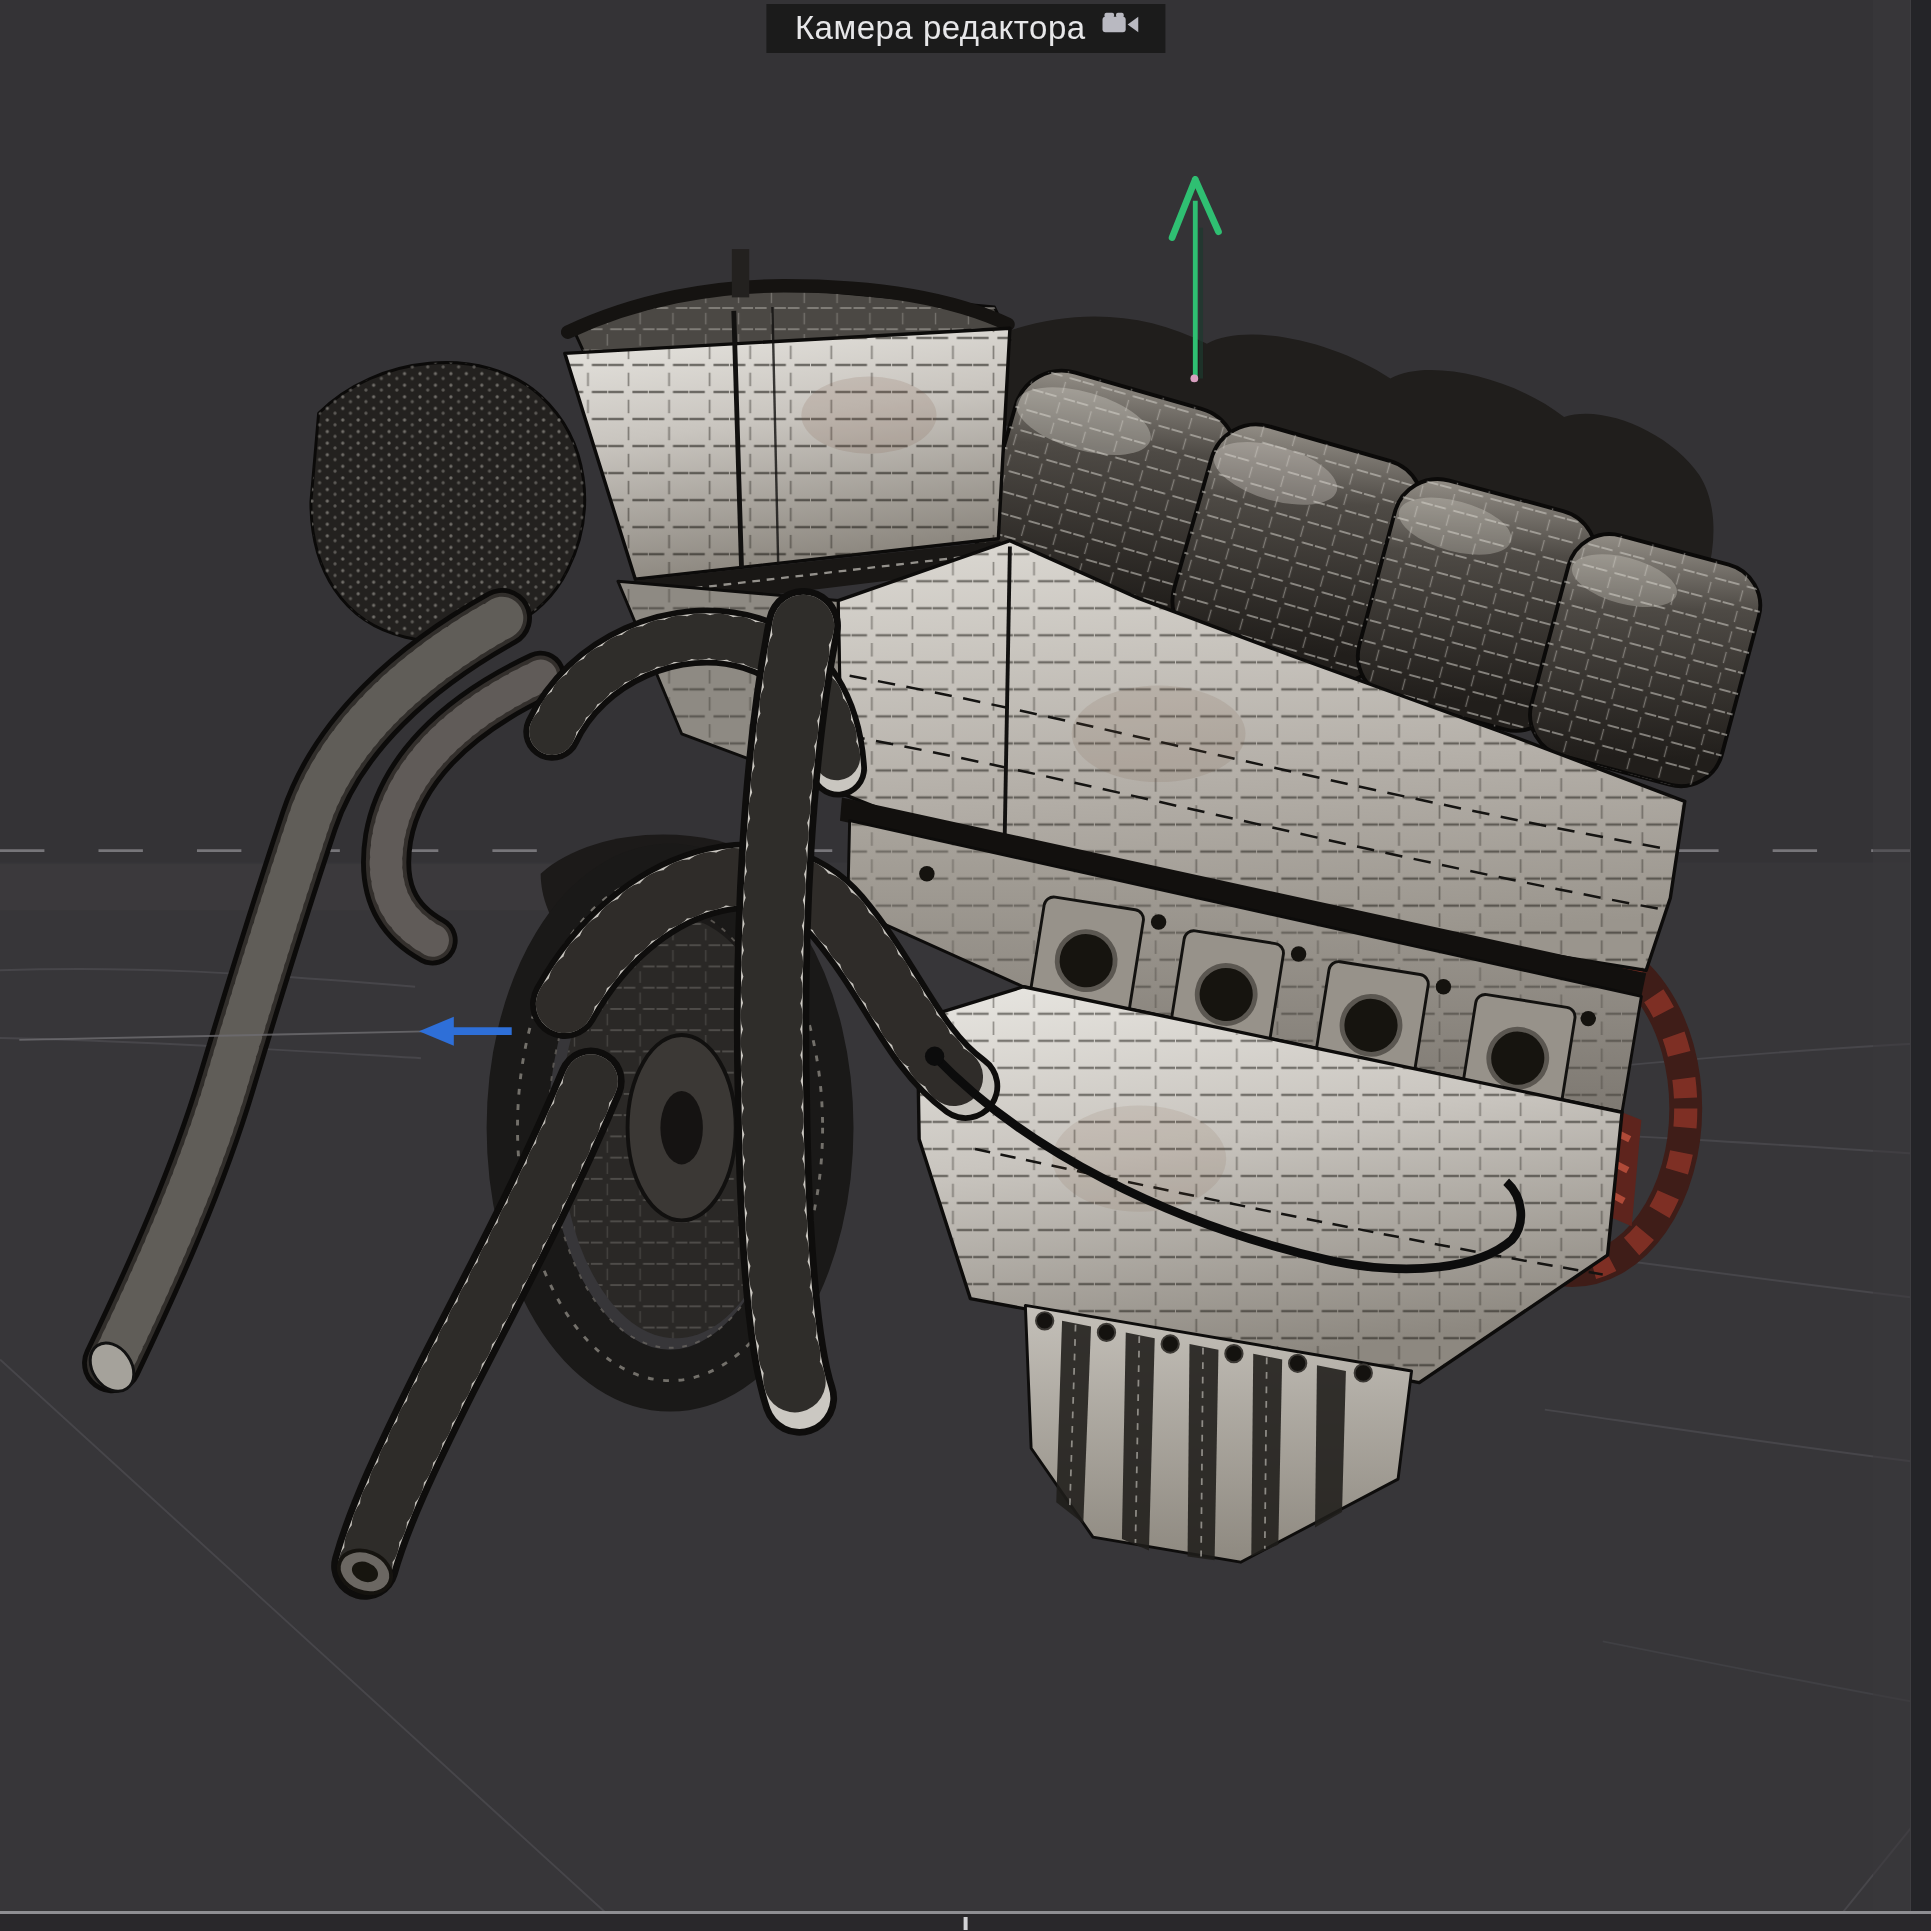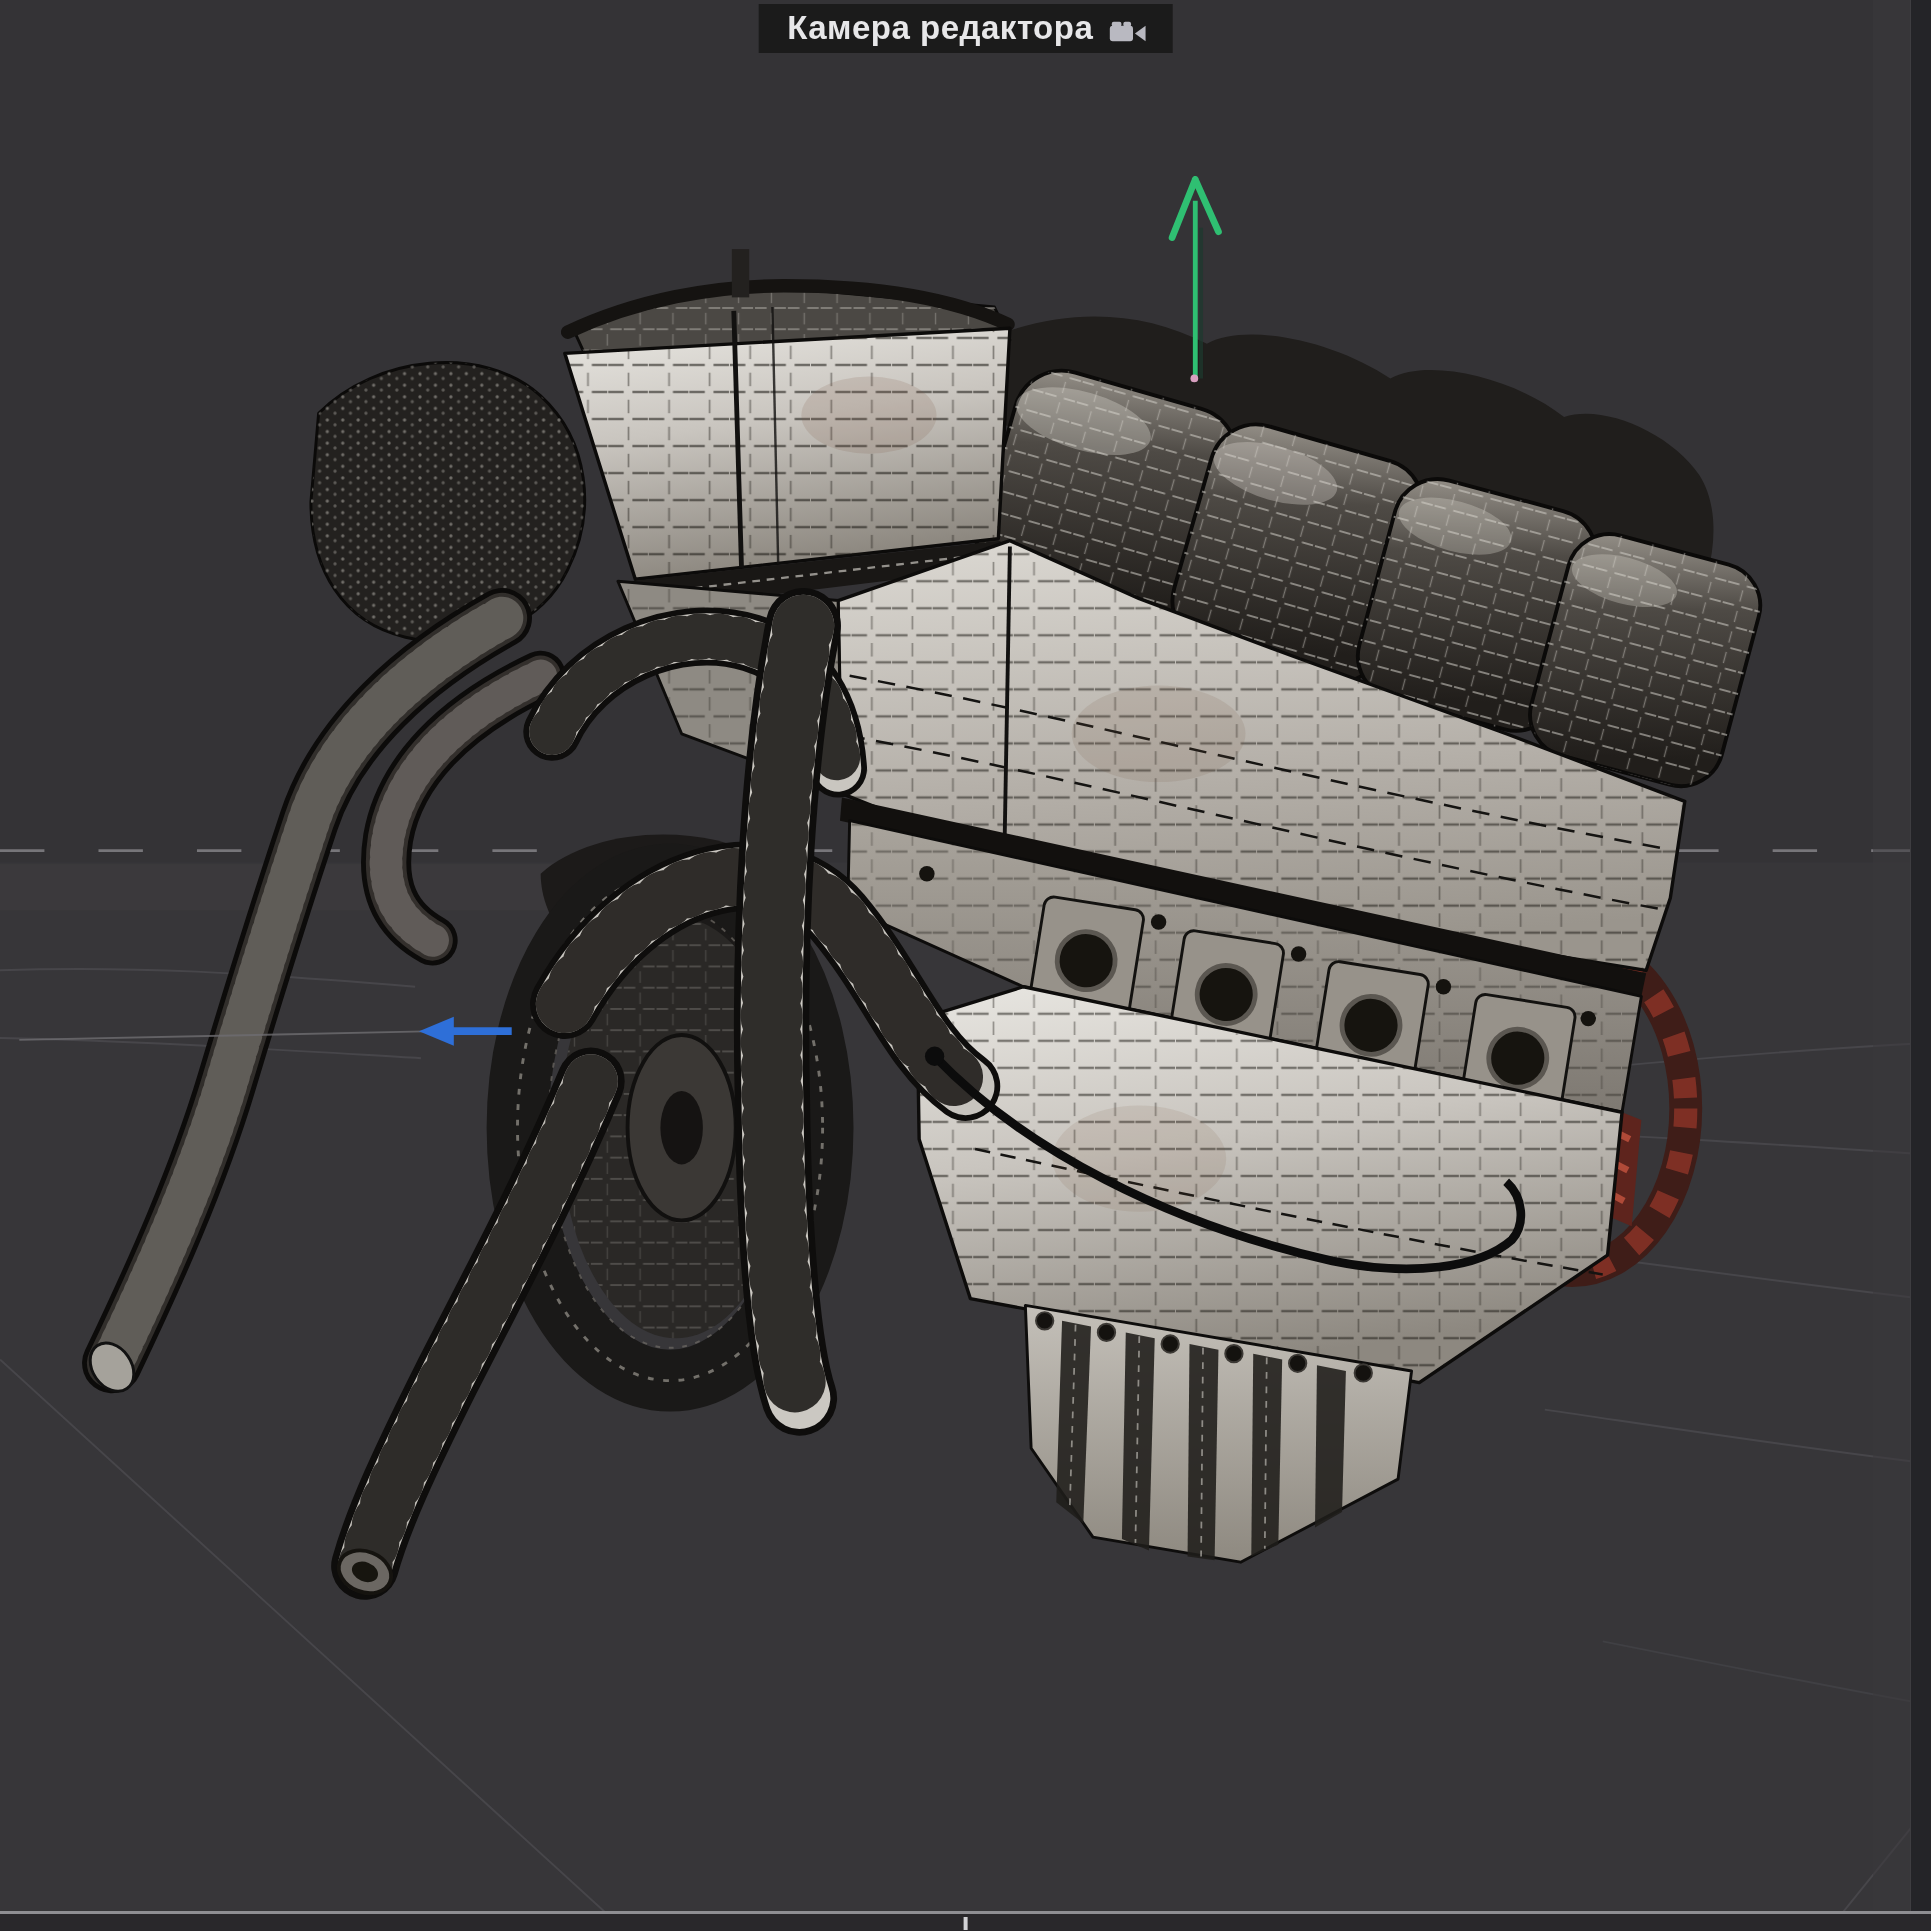--- a/index.html
+++ b/index.html
@@ -11,22 +11,22 @@
     --bottom-bar:#29282b;
     --bottom-divider:#8e8e92;
   }
   *{margin:0;padding:0;box-sizing:border-box;}
   html,body{width:1931px;height:1931px;overflow:hidden;background:var(--viewport-background);
     font-family:"Liberation Sans",sans-serif;}
   .viewport{position:absolute;inset:0;}
   svg.scene{position:absolute;left:0;top:0;width:1931px;height:1931px;display:block;}
   .title-strip{position:absolute;top:3.9px;left:50%;transform:translateX(-50%);
     background:var(--title-bar-background);color:var(--title-text);
-    display:flex;align-items:flex-end;gap:13.5px;padding:4.8px 25px 6.8px 29px;
-    font-size:33px;letter-spacing:0.5px;white-space:nowrap;z-index:30;font-weight:bold;}
+    display:flex;align-items:flex-start;gap:13.5px;padding:4.8px 25px 6.8px 29px;
+    font-size:33px;letter-spacing:0.5px;white-space:nowrap;z-index:30;}
   .right-soft{position:absolute;top:0;right:21px;width:37px;height:1910px;
     background:#3a393d;opacity:.55;z-index:20;}
   .right-strip{position:absolute;top:0;right:0;width:21px;height:1931px;
     background:var(--right-edge-strip);border-left:1px solid #3e3d41;z-index:21;}
   .bottom-bar{position:absolute;left:0;bottom:0;width:1931px;height:20px;
     background:var(--bottom-bar);border-top:3.9px solid var(--bottom-divider);z-index:25;}
   .bottom-handle{position:absolute;left:50%;bottom:1px;transform:translateX(-50%);
     width:4.8px;height:13.5px;background:#d2d2d5;z-index:26;}
 </style>
 </head>

